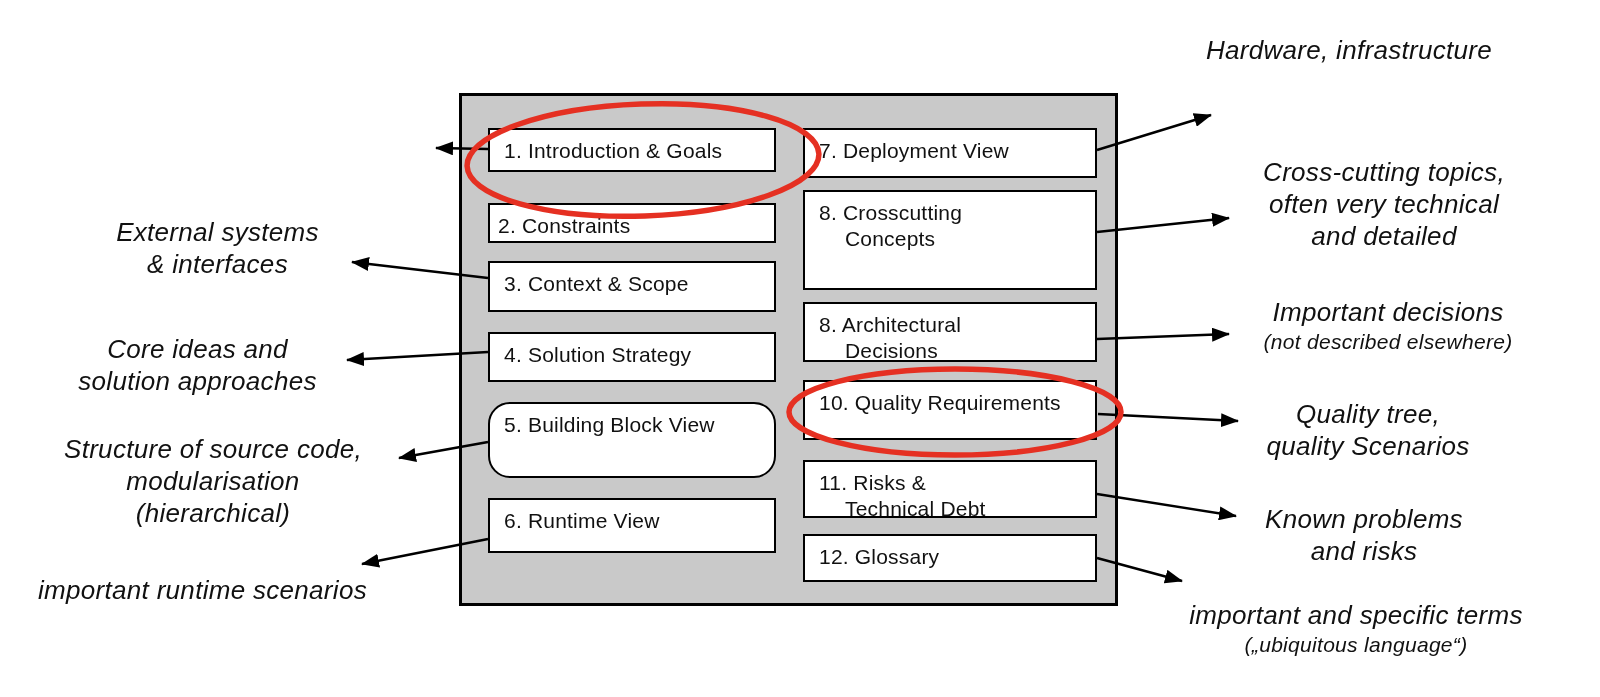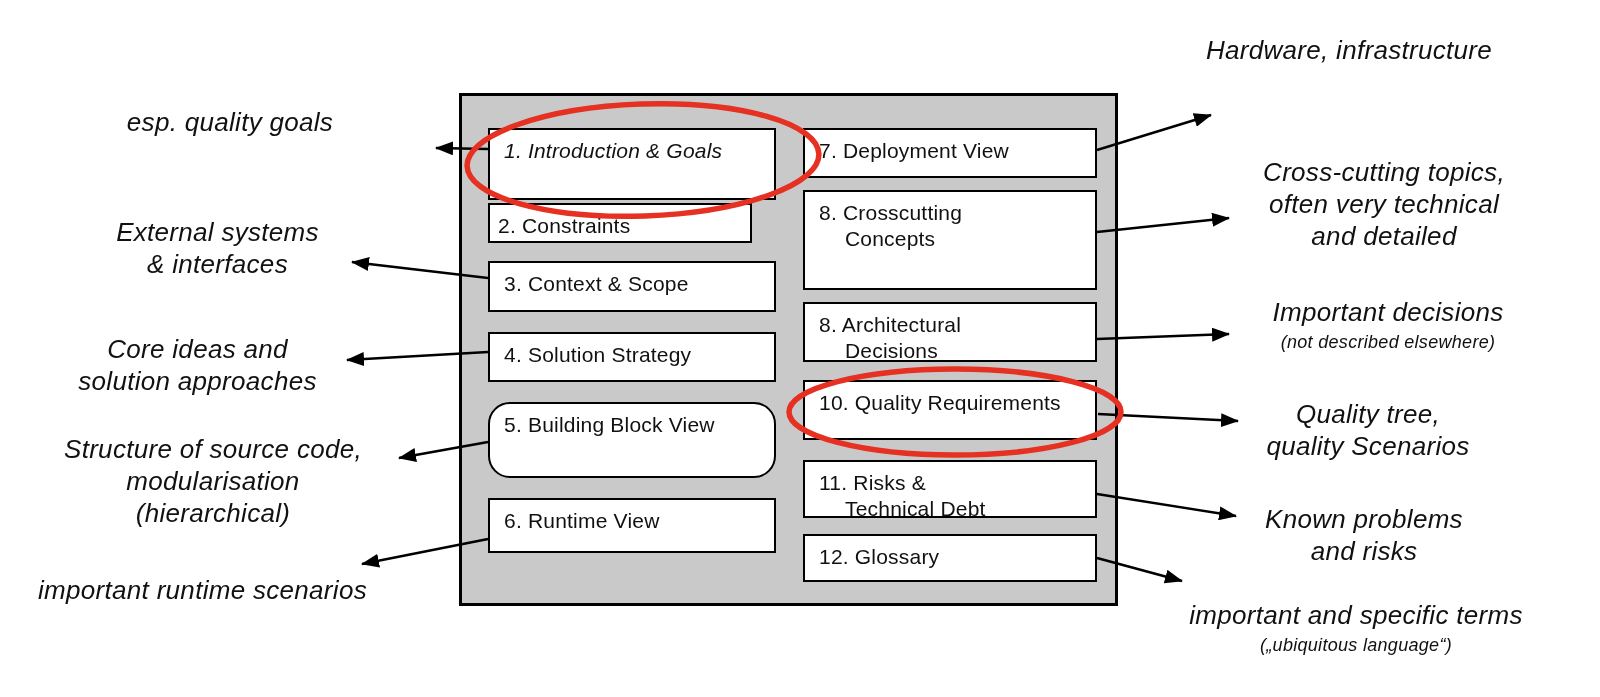--- a/index.html
+++ b/index.html
@@ -14,49 +14,48 @@
   }
   .sec{
     position:absolute;background:#ffffff;border:2px solid #000;box-sizing:border-box;
     font-size:21px;line-height:26px;letter-spacing:.2px;
     padding:8px 6px 0 40px;text-indent:-26px;white-space:pre-line;
   }
   .note{
     position:absolute;text-align:center;
     font-size:26px;line-height:32px;letter-spacing:.3px;font-style:italic;
   }
-  .note .small{font-size:18px;line-height:28px;}
+  .note .small{font-size:21px;line-height:28px;}
   svg.overlay{position:absolute;left:0;top:0;pointer-events:none;}
 </style>
 </head>
 <body>
 
 <div class="canvas">
 
   <div class="big-box"></div>
 
-  <div class="sec" style="left:488px;top:128px;width:288px;height:72px;font-style:italic;">1. Introduction &amp; Goals</div>
-  <div class="sec" style="left:488px;top:203px;width:264px;height:40px;padding-left:34px;">2. Constraints</div>
+  <div class="sec" style="left:488px;top:128px;width:288px;height:44px;">1. Introduction &amp; Goals</div>
+  <div class="sec" style="left:488px;top:203px;width:288px;height:40px;padding-left:34px;">2. Constraints</div>
   <div class="sec" style="left:488px;top:261px;width:288px;height:51px;">3. Context &amp; Scope</div>
   <div class="sec" style="left:488px;top:332px;width:288px;height:50px;">4. Solution Strategy</div>
   <div class="sec" style="left:488px;top:402px;width:288px;height:76px;border-radius:22px;">5. Building Block View</div>
   <div class="sec" style="left:488px;top:498px;width:288px;height:55px;">6. Runtime View</div>
 
   <div class="sec" style="left:803px;top:128px;width:294px;height:50px;">7. Deployment View</div>
   <div class="sec" style="left:803px;top:190px;width:294px;height:100px;">8. Crosscutting
 Concepts</div>
   <div class="sec" style="left:803px;top:302px;width:294px;height:60px;">8. Architectural
 Decisions</div>
   <div class="sec" style="left:803px;top:380px;width:294px;height:60px;">10. Quality Requirements</div>
   <div class="sec" style="left:803px;top:460px;width:294px;height:58px;">11. Risks &amp;
 Technical Debt</div>
   <div class="sec" style="left:803px;top:534px;width:294px;height:48px;">12. Glossary</div>
 
   <div class="note" style="left:20px;top:106px;width:420px;">
-    <div>esp. quality goals</div>
   </div>
   <div class="note" style="left:30px;top:216px;width:375px;">
     <div>External systems</div>
     <div>&amp; interfaces</div>
   </div>
   <div class="note" style="left:20px;top:333px;width:355px;">
     <div>Core ideas and</div>
     <div>solution approaches</div>
   </div>
   <div class="note" style="left:30px;top:433px;width:366px;">

